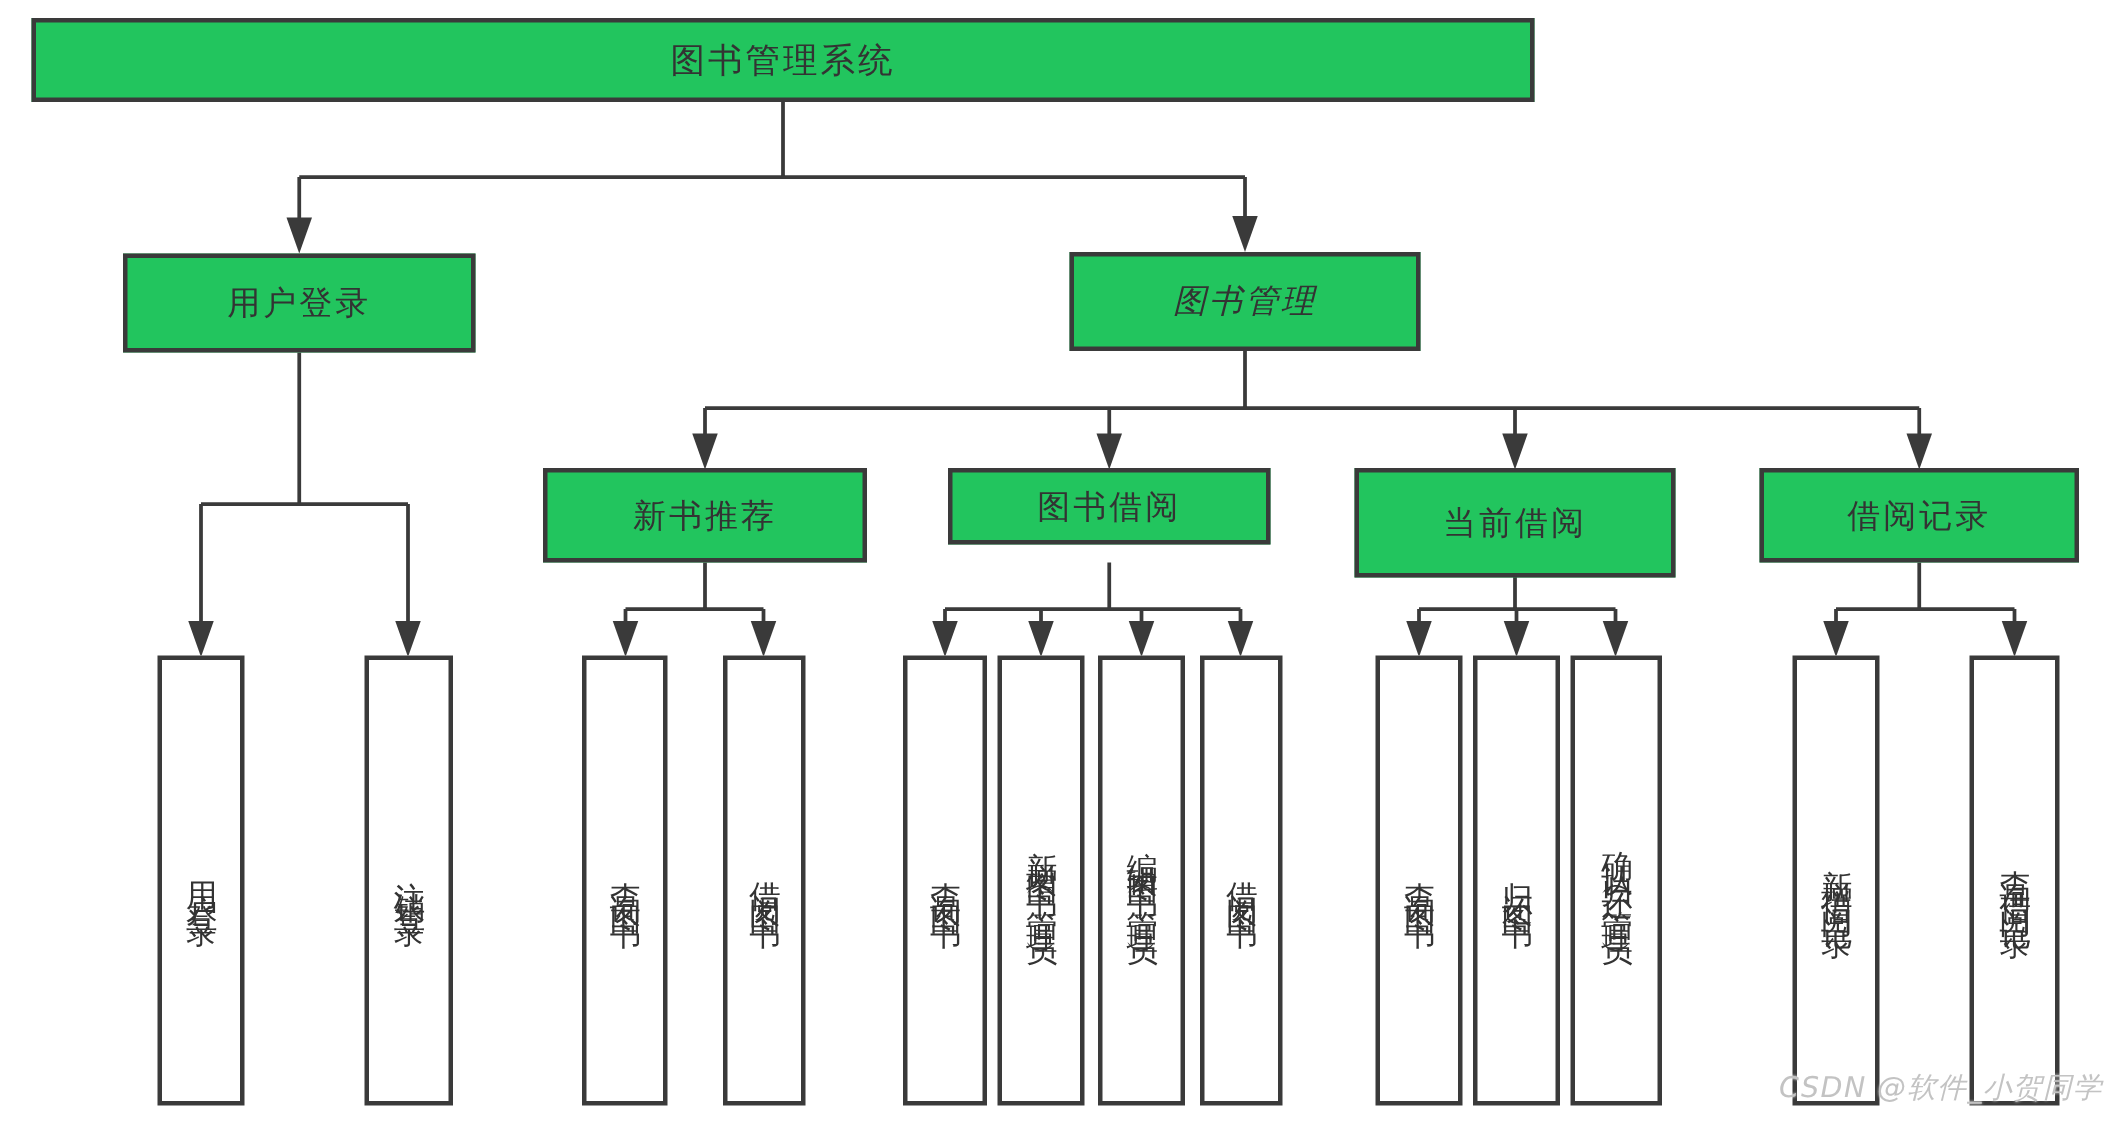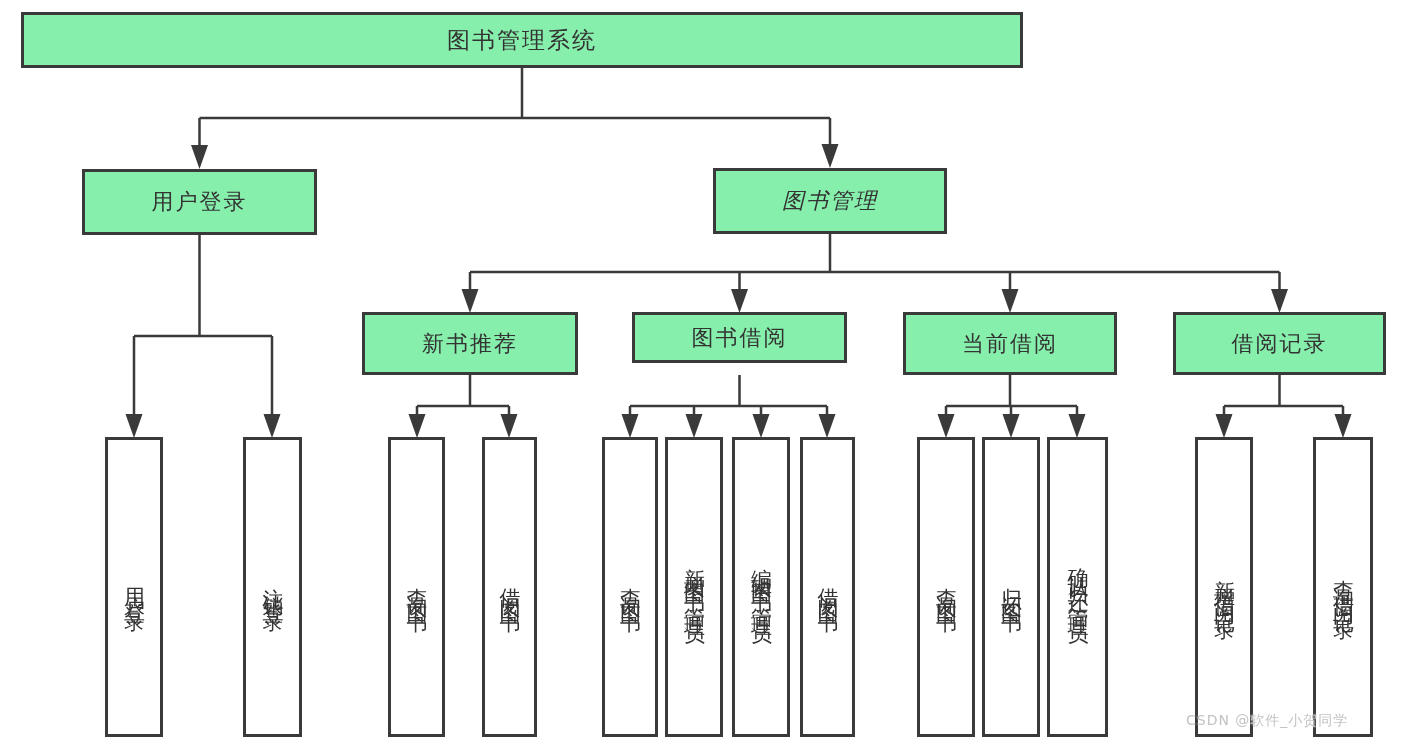--- a/index.html
+++ b/index.html
@@ -18,21 +18,21 @@
   .wires {
     position: absolute;
     left: 0; top: 0;
     width: 1405px;
     height: 747px;
   }
   .hbox {
     position: absolute;
     box-sizing: border-box;
     border: 3px solid #3a3a3a;
-    background: #86efac;
+    background: #22c55e;
     display: flex;
     align-items: center;
     justify-content: center;
     font-size: 22px;
     color: #333333;
     letter-spacing: 2px;
     white-space: nowrap;
     z-index: 2;
   }
   .title-box { font-size: 23px; }
@@ -51,26 +51,27 @@
     font-size: 21px;
     color: #333333;
     letter-spacing: 8px;
     line-height: 1;
     z-index: 2;
   }
   .watermark {
     position: absolute;
     left: 1186px;
     top: 712px;
-    font-size: 14px;
+    font-size: 19px;
     color: #c3c3c3;
     letter-spacing: 1px;
     white-space: nowrap;
     z-index: 3;
     text-shadow: 0 0 2px #ffffff;
+    font-style: italic;
   }
 </style>
 </head>
 <body>
 
 <div class="stage">
 
   <svg class="wires" viewBox="0 0 1405 747" xmlns="http://www.w3.org/2000/svg" aria-hidden="true">
     <g stroke="#3a3a3a" stroke-width="2.5" fill="none">
       <path d="M522 68 V118 M199.5 118 H830 M199.5 118 V150 M830 118 V150"></path>
@@ -104,21 +105,21 @@
     </g>
   </svg>
 
   <div class="hbox title-box" style="left:21px; top:12px; width:1002px; height:56px;">图书管理系统</div>
 
   <div class="hbox" style="left:82px; top:169px; width:235px; height:66px;">用户登录</div>
   <div class="hbox" style="left:713px; top:168px; width:234px; height:66px;font-style:italic;">图书管理</div>
 
   <div class="hbox" style="left:362px; top:312px; width:216px; height:63px;text-align:right;">新书推荐</div>
   <div class="hbox" style="left:632px; top:312px; width:215px; height:51px;">图书借阅</div>
-  <div class="hbox" style="left:903px; top:312px; width:214px; height:63px;">当前借阅</div>
+  <div class="hbox" style="left:903px; top:312px; width:214px; height:73px;">当前借阅</div>
   <div class="hbox" style="left:1173px; top:312px; width:213px; height:63px;">借阅记录</div>
 
   <div class="vbox" style="left:105px; width:58px;">用户登录</div>
   <div class="vbox" style="left:243px; width:59px;">注销登录</div>
 
   <div class="vbox" style="left:388px; width:57px;">查询图书</div>
   <div class="vbox" style="left:482px; width:55px;">借阅图书</div>
 
   <div class="vbox" style="left:602px; width:56px;">查询图书</div>
   <div class="vbox" style="left:665px; width:58px;">新增图书（管理员）</div>

